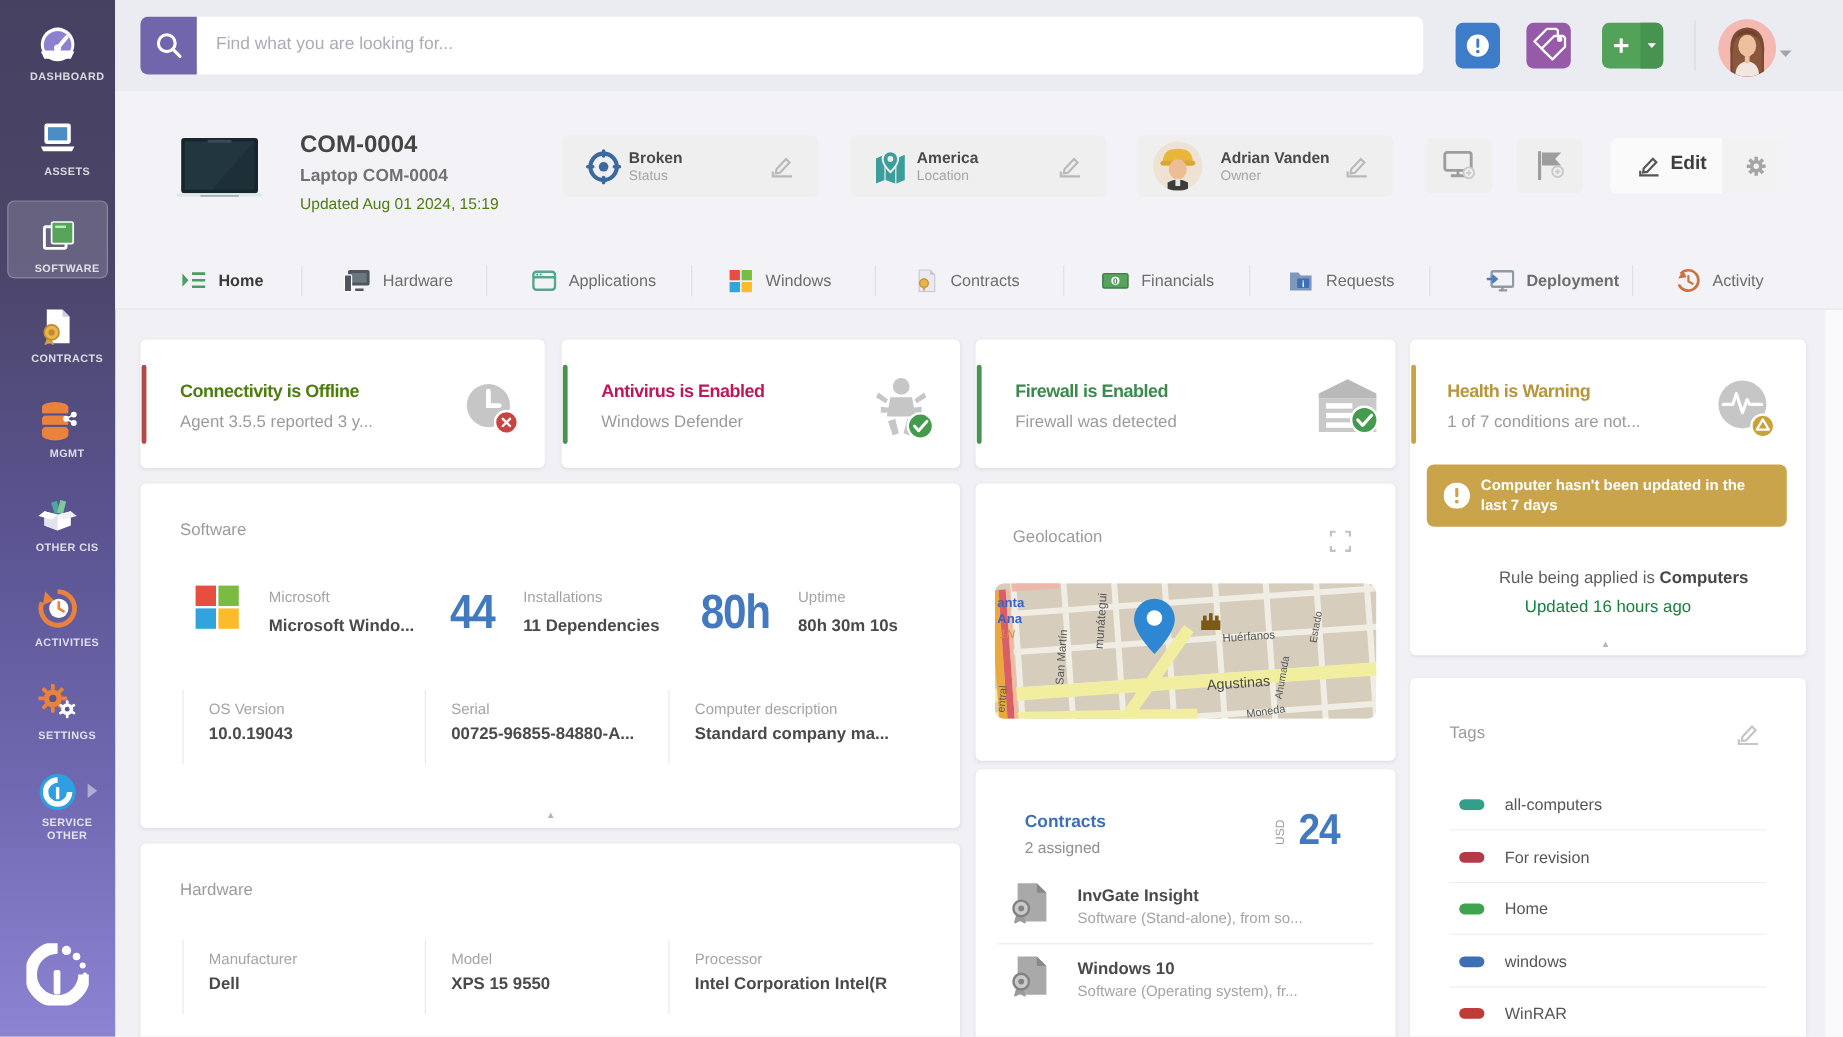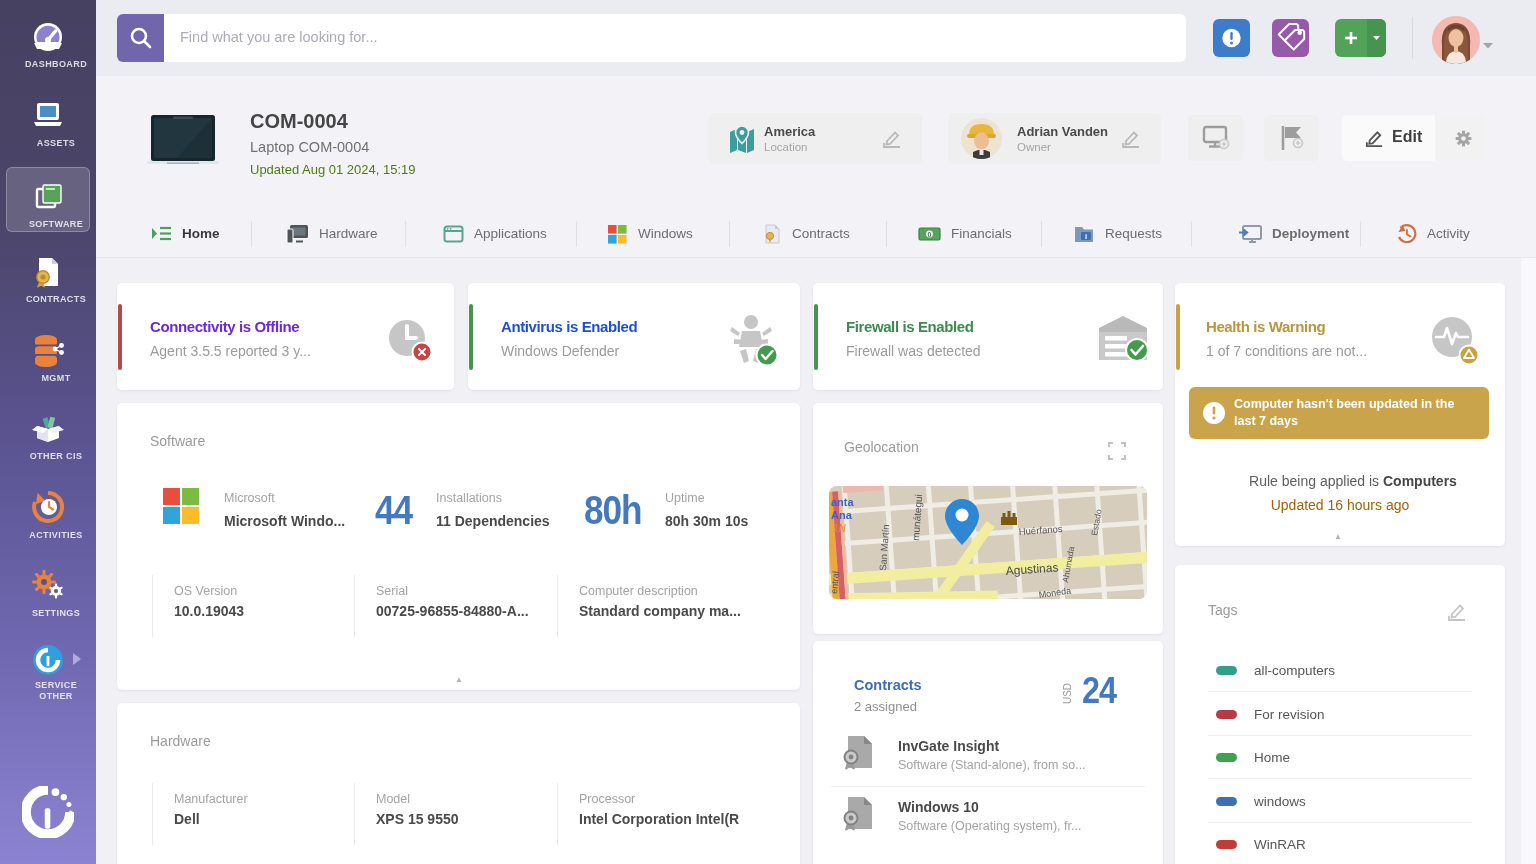--- a/index.html
+++ b/index.html
@@ -225,23 +225,41 @@
   <div id="header" class="abs">
     <svg class="abs" style="left:51px; top:39px;" width="72" height="50" viewBox="0 0 72 50">
       <rect x="4" y="0" width="64" height="46" rx="2.5" fill="#16262c"></rect>
       <rect x="7" y="3" width="58" height="40" fill="#1d3038"></rect>
       <path d="M7 3 L65 3 L30 43 L7 43 Z" fill="#22363f"></path>
       <rect x="26" y="1.5" width="20" height="2.5" rx="1" fill="#3a4b52"></rect>
       <rect x="0" y="46" width="72" height="3" rx="1.5" fill="#dce8ea"></rect>
       <rect x="20" y="47.5" width="32" height="1.5" fill="#9fb3b6"></rect>
     </svg>
     <div class="abs" style="left:154px; top:34px; font-size:20px; font-weight:bold; color:#454545;">COM-0004</div>
-    <div class="abs" style="left:154px; top:63px; font-size:14.5px; font-weight:normal; color:#717171;">Laptop COM-0004</div>
+    <div class="abs" style="left:154px; top:63px; font-size:14.5px; font-weight:bold; color:#717171;">Laptop COM-0004</div>
     <div class="abs" style="left:154px; top:86px; font-size:13px; color:#4d7c0f;">Updated Aug 01 2024, 15:19</div>
 
+    <div class="chip" style="left:373px; width:213px;">
+      <svg class="abs" style="left:19px; top:11px;" width="30" height="30" viewBox="0 0 30 30">
+        <circle cx="15" cy="15" r="11" fill="none" stroke="#39699f" stroke-width="3.4"></circle>
+        <circle cx="15" cy="15" r="4" fill="#39699f"></circle>
+        <g stroke="#39699f" stroke-width="3" stroke-linecap="round">
+            <line x1="15" y1="1.8" x2="15" y2="6"></line>
+            <line x1="15" y1="24" x2="15" y2="28.2"></line>
+            <line x1="1.8" y1="15" x2="6" y2="15"></line>
+            <line x1="24" y1="15" x2="28.2" y2="15"></line>
+          </g>
+      </svg>
+      <div class="t1" style="left:55px;">Broken</div>
+      <div class="t2" style="left:55px;">Status</div>
+      <svg class="abs" style="left:172px; top:15px;" width="22" height="22" viewBox="0 0 22 22">
+          <path d="M3 15 L3 19 L19 19" fill="none" stroke="#b9b9b9" stroke-width="1.8"></path>
+          <path d="M6 13 L14 4.5 L17 7.5 L9 16 L5.5 16.5 Z" fill="none" stroke="#b9b9b9" stroke-width="1.8"></path>
+        </svg>
+    </div>
 
     <div class="chip" style="left:613px; width:213px;">
       <svg class="abs" style="left:17px; top:11px;" width="32" height="30" viewBox="0 0 32 30">
         <path d="M4 8 L11 5 L11 26 L4 29 Z M12 5 L20 8 L20 29 L12 26 Z M21 8 L28 5 L28 26 L21 29 Z" fill="#3b9e9c"></path>
         <path d="M16 2 a6.5 6.5 0 0 1 6.5 6.5 q0 4.5 -6.5 11 q-6.5 -6.5 -6.5 -11 A6.5 6.5 0 0 1 16 2 Z" fill="#3b9e9c" stroke="#efeff0" stroke-width="1.6"></path>
         <circle cx="16" cy="8.5" r="2.4" fill="#efeff0"></circle>
       </svg>
       <div class="t1" style="left:55px;">America</div>
       <div class="t2" style="left:55px;">Location</div>
       <svg class="abs" style="left:172px; top:15px;" width="22" height="22" viewBox="0 0 22 22">
@@ -401,35 +419,35 @@
             <path d="M6.5 1 L2.5 8 L9.5 7 Z" fill="#cd7145"></path>
             <path d="M11 6 v4.5 l3.5 2" fill="none" stroke="#cd7145" stroke-width="1.8" stroke-linecap="round"></path>
           </svg>
         <span>Activity</span>
       </div>
     </div>
   </div>
 
   <div class="card" style="left:117px; top:283px; width:337px; height:107px;">
     <div class="statusbar" style="top:21px; height:66px; background:#b5494a;"></div>
-    <div class="st-title" style="color:#6d28d9;">Connectivity is Offline</div>
+    <div class="st-title" style="color:#4d7c0f;">Connectivity is Offline</div>
     <div class="st-sub">Agent 3.5.5 reported 3 y...</div>
     <svg class="abs" style="left:263px; top:26px;" width="62" height="58" viewBox="0 0 62 58">
       <circle cx="27" cy="29" r="18" fill="#c6c6c6"></circle>
       <path d="M27 17 v12 h9" fill="none" stroke="#fff" stroke-width="4" stroke-linecap="round"></path>
       <circle cx="42" cy="43" r="9.5" fill="#c64540" stroke="#fff" stroke-width="2"></circle>
       <g stroke="#fff" stroke-width="2" stroke-linecap="round">
           <line x1="39" y1="40" x2="45" y2="46"></line>
           <line x1="45" y1="40" x2="39" y2="46"></line>
         </g>
     </svg>
   </div>
   <div class="card" style="left:468px; top:283px; width:332px; height:107px;">
     <div class="statusbar" style="top:21px; height:66px; background:#48934f;"></div>
-    <div class="st-title" style="color:#1d4ed8;">Antivirus is Enabled</div>
+    <div class="st-title" style="color:#be185d;">Antivirus is Enabled</div>
     <div class="st-sub">Windows Defender</div>
     <svg class="abs" style="left:252px; top:26px;" width="66" height="62" viewBox="0 0 66 62">
       <g fill="#c6c6c6">
         <circle cx="31" cy="13" r="7"></circle>
         <path d="M22 22 h18 l3 16 h-24 Z"></path>
         <path d="M12 18 l8 6 -2 3 -8 -5 Z M50 18 l-8 6 2 3 8 -5 Z"></path>
         <path d="M14 30 l9 1 0 4 -9 0 Z M48 30 l-9 1 0 4 9 0 Z"></path>
         <path d="M20 42 l6 -2 3 12 -5 2 Z M42 42 l-6 -2 -3 12 5 2 Z"></path>
       </g>
       <circle cx="47" cy="46" r="10.5" fill="#449a4d" stroke="#fff" stroke-width="2"></circle>
@@ -465,21 +483,21 @@
     </svg>
     <div class="abs" style="left:14px; top:104px; width:300px; height:52px; background:#c9a44a; border-radius:6px;">
       <svg class="abs" style="left:14px; top:15px;" width="22" height="22" viewBox="0 0 22 22">
           <circle cx="11" cy="11" r="11" fill="#fff"></circle>
           <rect x="9.7" y="4.5" width="2.6" height="8" rx="1.3" fill="#c9a44a"></rect>
           <circle cx="11" cy="16" r="1.6" fill="#c9a44a"></circle>
         </svg>
       <div class="abs" style="left:45px; top:9px; width:240px; color:#fff; font-size:12.5px; font-weight:bold; line-height:17px;">Computer hasn't been updated in the last 7 days</div>
     </div>
     <div class="abs" style="left:0; top:190px; width:356px; text-align:center; font-size:14px; color:#5e5e5e;">Rule being applied is <b style="color:#474747;">Computers</b></div>
-    <div class="abs" style="left:0; top:214px; width:330px; text-align:center; font-size:14px; color:#a16207;">Updated 16 hours ago</div>
+    <div class="abs" style="left:0; top:214px; width:330px; text-align:center; font-size:14px; color:#15803d;">Updated 16 hours ago</div>
     <div class="caret" style="left:159px; top:249px;">▲</div>
   </div>
   <div class="card" style="left:117px; top:403px; width:683px; height:287px;">
     <div class="cardtitle abs" style="left:33px; top:30px;">Software</div>
     <svg class="abs" style="left:45px; top:84px;" width="38" height="38" viewBox="0 0 38 38">
       <rect x="1" y="1" width="17" height="17" fill="#e84e40"></rect>
       <rect x="20" y="1" width="17" height="17" fill="#7cbb42"></rect>
       <rect x="1" y="20" width="17" height="17" fill="#31a3dd"></rect>
       <rect x="20" y="20" width="17" height="17" fill="#fbbc2c"></rect>
     </svg>

